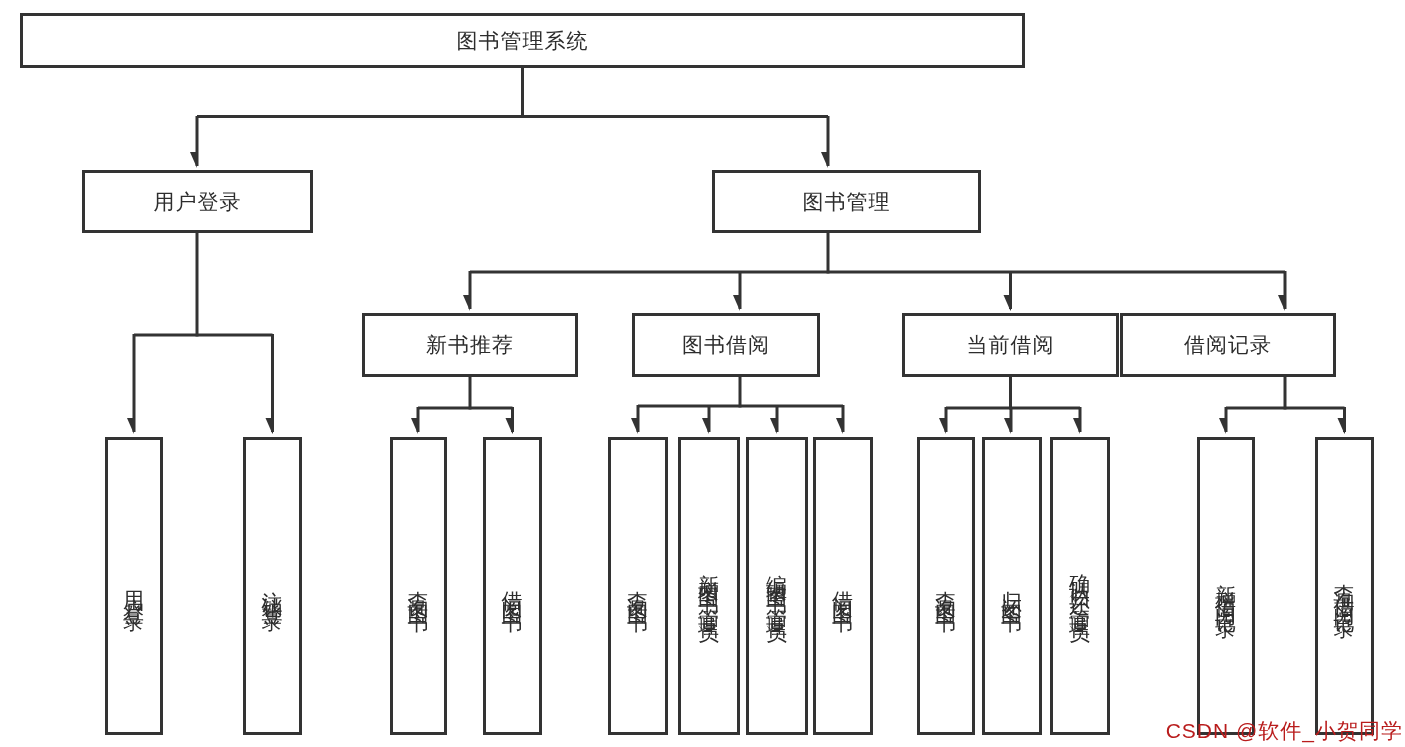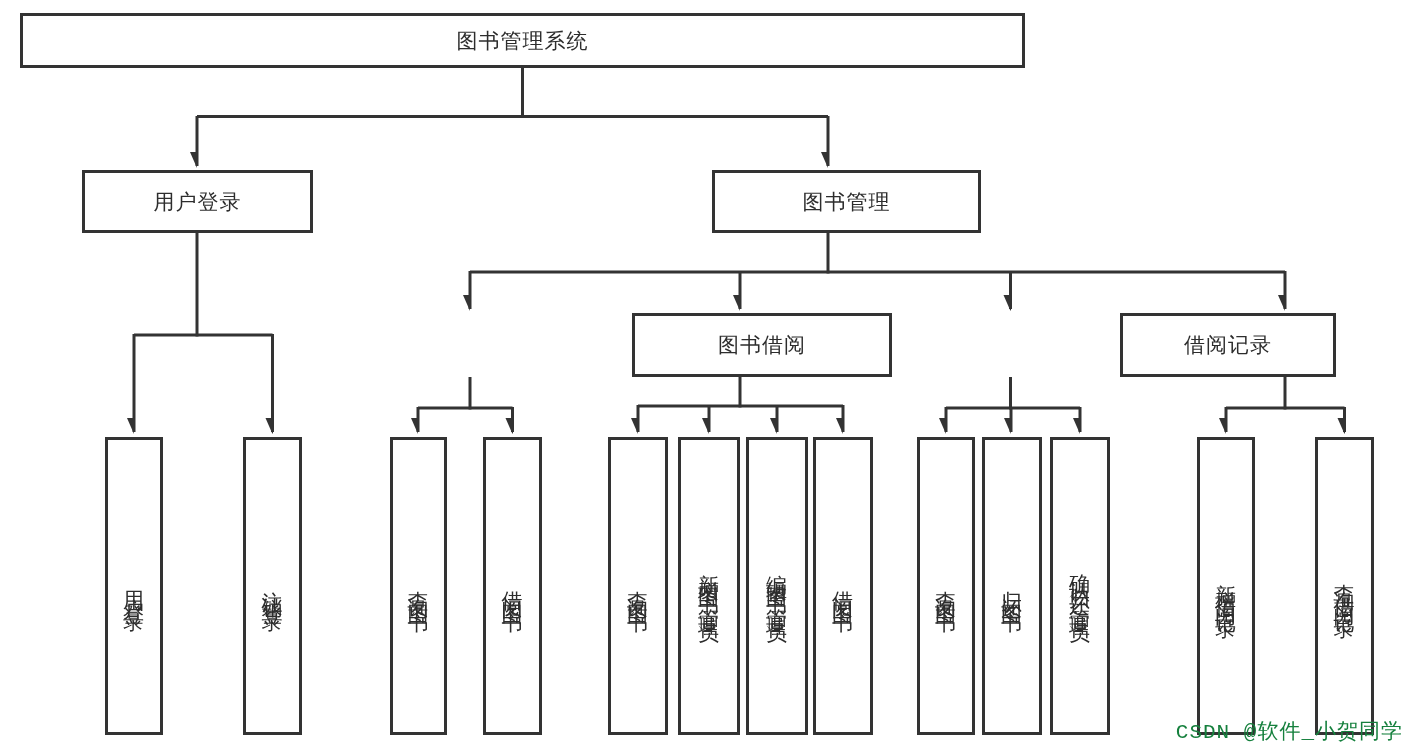--- a/index.html
+++ b/index.html
@@ -28,24 +28,23 @@
     writing-mode:vertical-rl;
     text-orientation:mixed;
     letter-spacing:7px;
     line-height:1;
     padding-top:4px;
   }
   #watermark{
     position:absolute;
     right:2px;bottom:2px;
     font-size:21px;
-    color:#15803d;
+    color:#b91c1c;
     letter-spacing:1px;
     white-space:nowrap;
-    font-family:Liberation Mono, monospace;
   }
 </style>
 </head>
 <body>
 
 <div id="stage">
 
   <svg id="wires" viewBox="0 0 1405 747" xmlns="http://www.w3.org/2000/svg">
     <defs>
       <marker id="arw" markerUnits="userSpaceOnUse" markerWidth="20" markerHeight="18" refX="14" refY="0" orient="auto">
@@ -94,21 +93,23 @@
       <path d="M1226,407 V432" marker-end="url(#arw)"></path>
       <path d="M1344.5,407 V432" marker-end="url(#arw)"></path>
     </g>
   </svg>
 
   <div class="node h" style="left:20px;top:13px;width:1005px;height:55px">图书管理系统</div>
 
   <div class="node h" style="left:82px;top:170px;width:231px;height:63px">用户登录</div>
   <div class="node h" style="left:712px;top:170px;width:269px;height:63px">图书管理</div>
 
-  <div class="node h" style="left:632px;top:313px;width:260px;height:64px">图书借阅</div>
+  <div class="node h" style="left:362px;top:313px;width:216px;height:64px">新书推荐</div>
+  <div class="node h" style="left:632px;top:313px;width:188px;height:64px">图书借阅</div>
+  <div class="node h" style="left:902px;top:313px;width:217px;height:64px">当前借阅</div>
   <div class="node h" style="left:1120px;top:313px;width:216px;height:64px">借阅记录</div>
 
   <div class="node v" style="left:105px;top:437px;width:58px;height:298px">用户登录</div>
   <div class="node v" style="left:243px;top:437px;width:59px;height:298px">注销登录</div>
 
   <div class="node v" style="left:390px;top:437px;width:57px;height:298px">查询图书</div>
   <div class="node v" style="left:483px;top:437px;width:59px;height:298px">借阅图书</div>
 
   <div class="node v" style="left:608px;top:437px;width:60px;height:298px">查询图书</div>
   <div class="node v" style="left:678px;top:437px;width:62px;height:298px">新增图书（管理员）</div>

